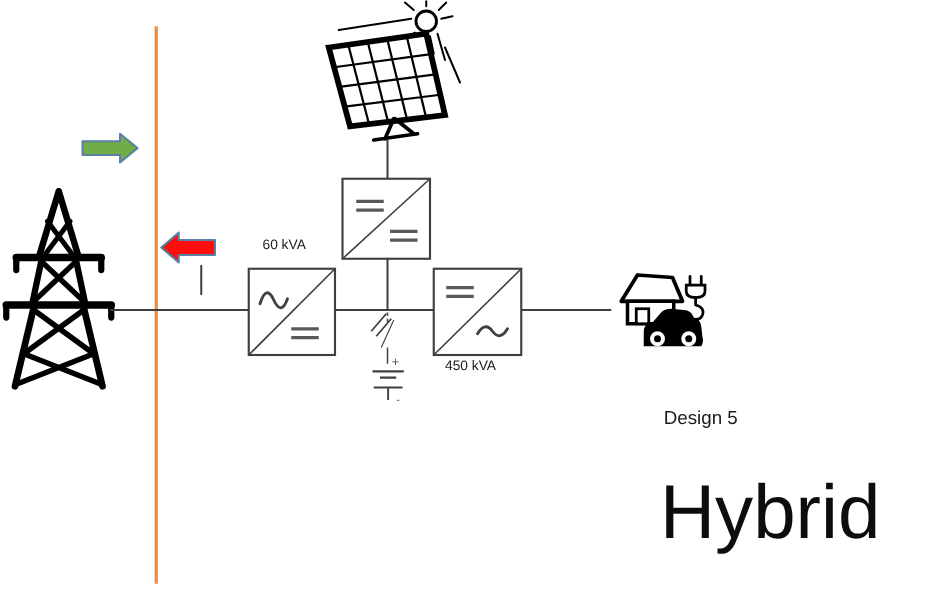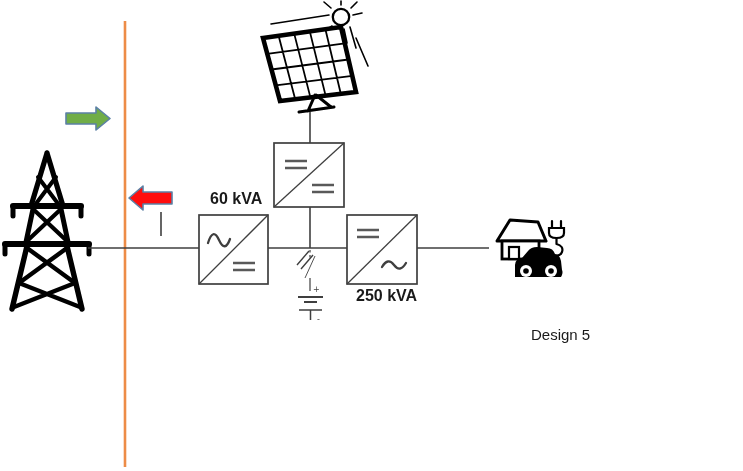--- a/index.html
+++ b/index.html
@@ -12,21 +12,21 @@
   .box{fill:#ffffff;stroke:#3f3f3f;stroke-width:1.7;}
   .diag{stroke:#3f3f3f;stroke-width:1.3;fill:none;}
   .eq{stroke:#595959;stroke-width:2.6;fill:none;}
   .sine{stroke:#3f3f3f;stroke-width:2.3;fill:none;stroke-linecap:round;}
   .blk{stroke:#000000;fill:none;stroke-linecap:round;stroke-linejoin:round;}
   .tower{stroke:#000000;fill:none;stroke-linecap:round;}
   .arrow{stroke:#5b80a5;stroke-width:1.6;stroke-linejoin:round;}
   .batt{stroke:#3f3f3f;fill:none;}
   .batt-txt{font-family:"DejaVu Sans",sans-serif;font-size:8px;fill:#3f3f3f;}
   .label{position:absolute;color:#1a1a1a;white-space:nowrap;}
-  .label-kva{font-size:16px;font-weight:bold;}
+  .label-kva{font-size:11px;}
   .label-design{font-size:15px;left:531px;top:326px;}
   .label-title{font-size:61px;left:528px;top:377px;line-height:1.05;color:#0d0d0d;}
 </style>
 </head>
 <body>
 
 <div id="canvas">
 
   <svg id="diagram-svg" width="743" height="471" viewBox="0 0 743 471">
 
@@ -123,18 +123,19 @@
         <circle cx="526" cy="271" r="6" fill="#ffffff"></circle>
         <circle cx="526" cy="271" r="2.8" fill="#000000"></circle>
         <circle cx="551" cy="271" r="6" fill="#ffffff"></circle>
         <circle cx="551" cy="271" r="2.8" fill="#000000"></circle>
       </g>
     </g>
   </svg>
 
   <div class="label label-kva" style="left:210px;top:190px;">60 kVA</div>
 
-  <div class="label label-kva" style="left:356px;top:287px;">250 kVA</div>
+  <div class="label label-kva" style="left:356px;top:287px;">450 kVA</div>
 
   <div class="label label-design">Design 5</div>
 
+  <div class="label label-title">Hybrid</div>
 
 </div>
 
 </body></html>

